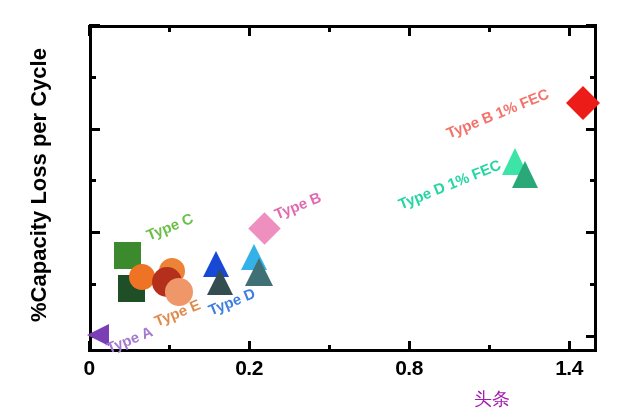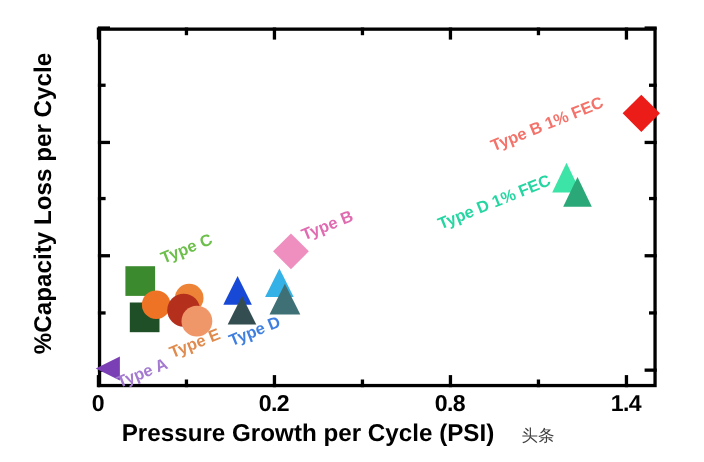--- a/index.html
+++ b/index.html
@@ -80,22 +80,22 @@
     left:473px;top:389px;
     font-size:17px;
     color:#9b9b9b;
     white-space:nowrap;
     letter-spacing:0px;
     font-family:"DejaVu Sans", sans-serif;
   }
   #watermark-sub{
     position:absolute;
     left:474px;top:387px;
-    font-size:15px;
-    color:#404040;
+    font-size:18px;
+    color:#a21caf;
     white-space:nowrap;
   }
 </style>
 </head>
 <body>
 
 <div id="figure">
 
   <div class="plot-frame"></div>
 
@@ -155,18 +155,17 @@
   <div id="serieslabels-layer">
       <div class="series-label" style="color: rgb(164, 122, 208); left: 107px; top: 339.891px; transform: rotate(-22deg);">Type A</div>
       <div class="series-label" style="color: rgb(108, 191, 74); left: 147px; top: 226.918px; transform: rotate(-22deg);">Type C</div>
       <div class="series-label" style="color: rgb(224, 139, 78); left: 155px; top: 312.943px; transform: rotate(-22deg);">Type E</div>
       <div class="series-label" style="color: rgb(63, 127, 224); left: 209px; top: 301.542px; transform: rotate(-22deg);">Type D</div>
       <div class="series-label" style="color: rgb(224, 107, 176); left: 275px; top: 206.189px; transform: rotate(-22deg);">Type B</div>
       <div class="series-label" style="color: rgb(37, 214, 162); left: 399px; top: 195.824px; transform: rotate(-22deg);">Type D 1% FEC</div>
       <div class="series-label" style="color: rgb(244, 114, 106); left: 447px; top: 125.345px; transform: rotate(-22deg);">Type B 1% FEC</div>
     </div>
 
-  <div id="x-axis-title">Pressure Growth per Cycle (PSI)</div>
   <div id="y-axis-title">%Capacity Loss per Cycle</div>
 
   <div id="watermark-sub">头条</div>
 
 </div>
 
 </body></html>

